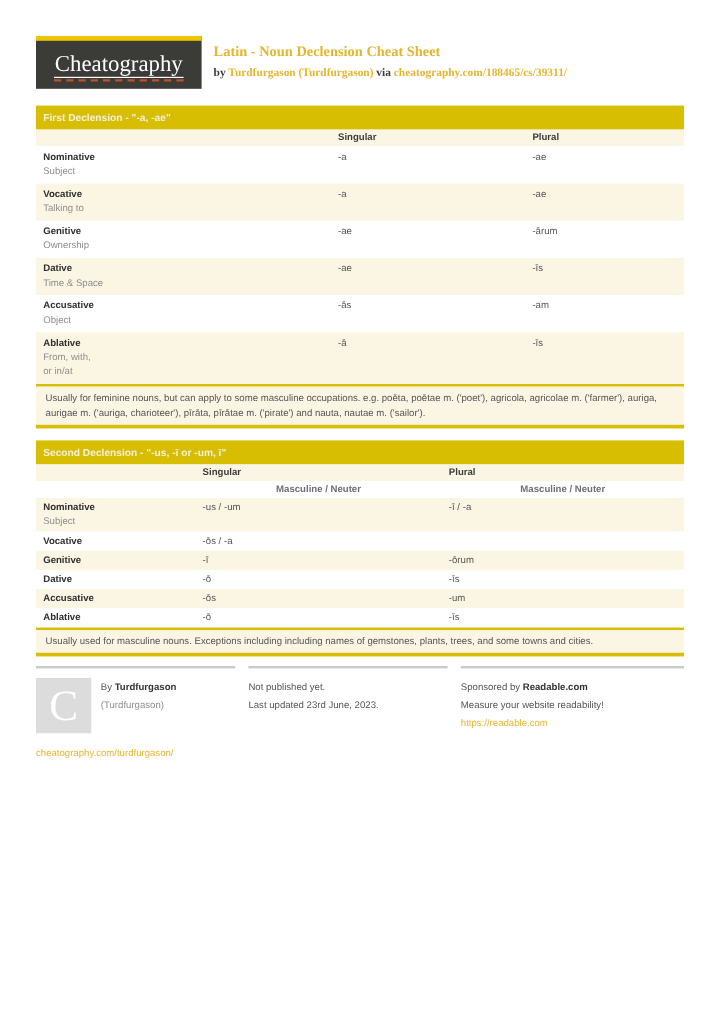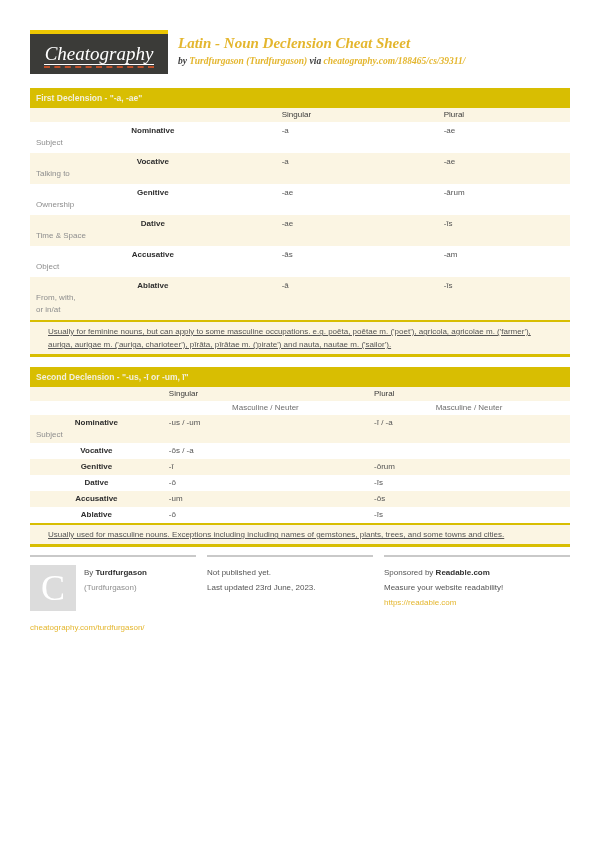--- a/index.html
+++ b/index.html
@@ -9,61 +9,61 @@
   }
   *{margin:0;padding:0;box-sizing:border-box;}
   html,body{background:#fff;}
   body{
     width:600px;height:849px;overflow:hidden;
     font-family:"Liberation Sans",sans-serif;color:var(--ink);
   }
   .page{padding:0 30px;}
 
   
-  .masthead{margin-top:30px;display:flex;align-items:flex-start;font-style:italic;}
+  .masthead{margin-top:30px;display:flex;align-items:flex-start;}
   .logo{
     width:138px;height:44px;background:var(--logo_bg);
     border-top:4px solid var(--logo_stripe);
     display:flex;align-items:center;justify-content:center;flex:none;
   }
   .logo-word{
     font-family:"Liberation Serif",serif;font-size:19px;color:#fff;
     border-bottom:1px solid #fff;padding:0 1px 1px;position:relative;line-height:1;
   }
   .logo-word::after{
     content:"";position:absolute;left:0;right:0;bottom:-4px;
     border-bottom:2px dashed var(--logo_dash);
   }
   .title-block{margin-left:10px;padding-top:4px;font-family:"Liberation Serif",serif;}
-  .sheet-title{font-size:15px;font-weight:bold;color:var(--gold);line-height:18px;}
+  .sheet-title{font-size:12px;font-weight:bold;color:var(--gold);line-height:18px;}
   .byline{font-size:9.5px;font-weight:bold;color:var(--ink);margin-top:3px;line-height:12px;}
   .byline .lnk{color:var(--gold);cursor:pointer;}
 
   
   .card{margin-top:14px;}
   .card + .card{margin-top:10px;}
   .card-header{
     height:20px;background:var(--accent);color:#F3F0DE;
     font-size:8.5px;font-weight:bold;display:flex;align-items:center;padding:0 6px;
   }
   .row{display:grid;}
   .t0 .row{grid-template-columns:45.5% 30% 24.5%;}
   .t1 .row{grid-template-columns:24.6% 38% 37.4%;}
   .row:nth-child(odd){background:var(--cream);}
   .row:nth-child(even){background:#fff;}
   .cell{font-size:8px;line-height:12px;color:var(--value);padding:3px 6px 4px;}
   .t1 .cell{padding:2px 6px;}
-  .r-colhead .cell,.r-subhead .cell{padding:2px 6px;line-height:10px;}
+  .r-colhead .cell,.r-subhead .cell{padding:2px 6px;line-height:10px;font-weight:bold;}
   .r-colhead .cell{color:var(--ink);}
   .r-subhead .cell{color:#6E6E6E;text-align:center;}
-  .case-label{display:block;font-weight:bold;color:#2E2E2E;text-align:center;}
+  .case-label{display:block;font-weight:bold;color:#2E2E2E;}
   .case-desc{display:block;color:var(--muted);}
   .card-footnote{
     background:var(--cream);border-top:2px solid var(--accent);border-bottom:3px solid var(--accent);
-    font-size:8px;line-height:13px;color:var(--value);padding:3px 18px;text-decoration:underline;
+    font-size:8px;line-height:13px;color:var(--value);padding:3px 8px;
   }
 
   
   .footer{margin-top:8px;display:grid;grid-template-columns:166px 166px 1fr;gap:11px;}
   .fcol{border-top:2px solid var(--footer_rule);padding-top:8px;font-size:8px;line-height:15px;color:var(--value);}
   .author-box{display:flex;gap:8px;}
   .avatar{
     width:46px;height:46px;background:#DCDCDC;flex:none;
     display:flex;align-items:center;justify-content:center;
     font-family:"Liberation Serif",serif;font-size:36px;color:#fff;
@@ -192,22 +192,22 @@
           <div class="cell">
             <span class="case-label">Dative</span>
           </div>
           <div class="cell"><span>-ō</span></div>
           <div class="cell"><span>-īs</span></div>
         </div>
         <div class="row r-data">
           <div class="cell">
             <span class="case-label">Accusative</span>
           </div>
+          <div class="cell"><span>-ōs</span></div>
           <div class="cell"><span>-um</span></div>
-          <div class="cell"><span>-ōs</span></div>
         </div>
         <div class="row r-data">
           <div class="cell">
             <span class="case-label">Ablative</span>
           </div>
           <div class="cell"><span>-ō</span></div>
           <div class="cell"><span>-īs</span></div>
         </div>
       </div>
     <div class="card-footnote">Usually used for masculine nouns. Exceptions including including names of gemstones, plants, trees, and some towns and cities.</div>

